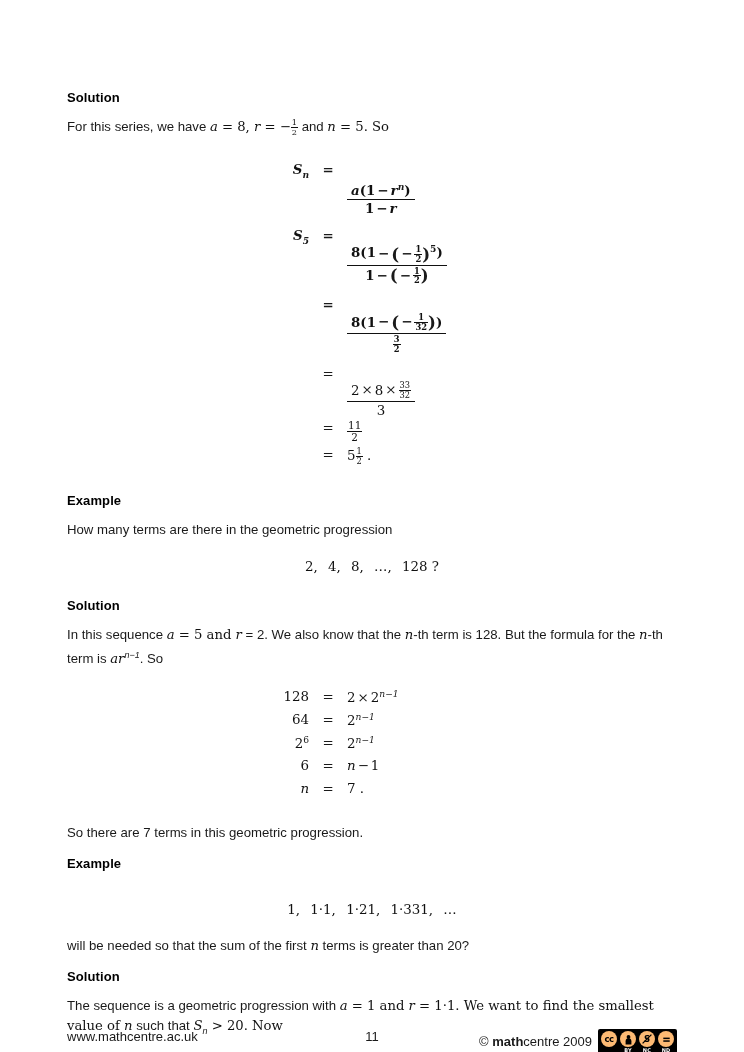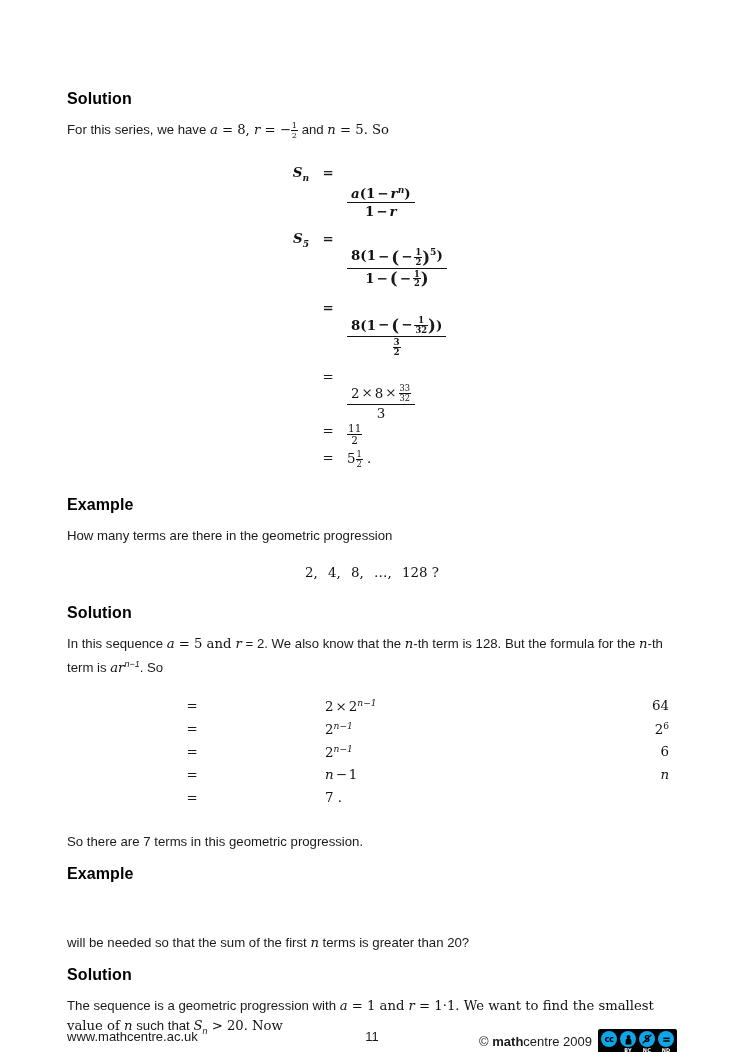--- a/index.html
+++ b/index.html
@@ -23,21 +23,21 @@
   }
   .content {
     position: absolute;
     left: 67px;
     top: 90px;
     width: 610px;
   }
   .heading {
     font-family: "Liberation Sans", sans-serif;
     font-weight: bold;
-    font-size: 16px;
+    font-size: 13px;
     color: #000;
     margin: 0 0 12px 0;
     letter-spacing: 0.1px;
   }
   .para {
     font-family: "Liberation Sans", sans-serif;
     font-size: 13.2px;
     line-height: 20px;
     color: #1a1a1a;
     margin: 0;
@@ -190,21 +190,21 @@
   }
   .cc-item {
     display: flex;
     flex-direction: column;
     align-items: center;
     width: 18px;
   }
   .cc-circle {
     width: 16px; height: 16px;
     border-radius: 50%;
-    background: #0ea5e9;
+    background: #fdba74;
     color: #000;
     display: flex;
     align-items: center;
     justify-content: center;
     font-family: "DejaVu Sans", sans-serif;
     font-weight: bold;
     font-size: 9px;
     line-height: 1;
   }
   .cc-circle.cc-main { font-size: 8.5px; letter-spacing: -0.5px; }
@@ -311,20 +311,21 @@
     <div class="heading">Solution</div>
 
     <p class="para">
       <span>In this sequence </span><span class="math">a</span><span class="mathup"> = 5 and </span><span class="math">r</span><span> = 2. We also know that the </span><span class="math">n</span><span>-th term is 128. But the formula for the </span><span class="math">n</span><span>-th term is </span><span class="math">ar</span><sup class="v">n−1</sup><span>. So</span>
     </p>
 
     <div class="spacer-md"></div>
 
     <div class="eqblock">
 
+      <div class="lhs row-xs"><span class="mathup">128</span></div>
       <div class="eq row-xs">=</div>
       <div class="rhs row-xs">
         <span class="mathup">2</span><span class="op">×</span><span class="mathup">2</span><sup class="v">n−1</sup>
       </div>
 
       <div class="lhs row-xs"><span class="mathup">64</span></div>
       <div class="eq row-xs">=</div>
       <div class="rhs row-xs">
         <span class="mathup">2</span><sup class="v">n−1</sup>
       </div>
@@ -352,20 +353,27 @@
     <div class="spacer-md"></div>
 
     <p class="para">So there are 7 terms in this geometric progression.</p>
 
     <div class="spacer-sm"></div>
 
     <div class="heading">Example</div>
 
     <div class="spacer-md"></div>
 
+    <div class="centered-math seq">
+      <span class="mathup term">1,</span>
+      <span class="mathup term">1·1,</span>
+      <span class="mathup term">1·21,</span>
+      <span class="mathup term">1·331,</span>
+      <span class="mathup term">…</span>
+    </div>
 
     <div class="spacer-md"></div>
 
     <p class="para">
       <span>will be needed so that the sum of the first </span><span class="math">n</span><span> terms is greater than 20?</span>
     </p>
 
     <div class="spacer-sm"></div>
 
     <div class="heading">Solution</div>

